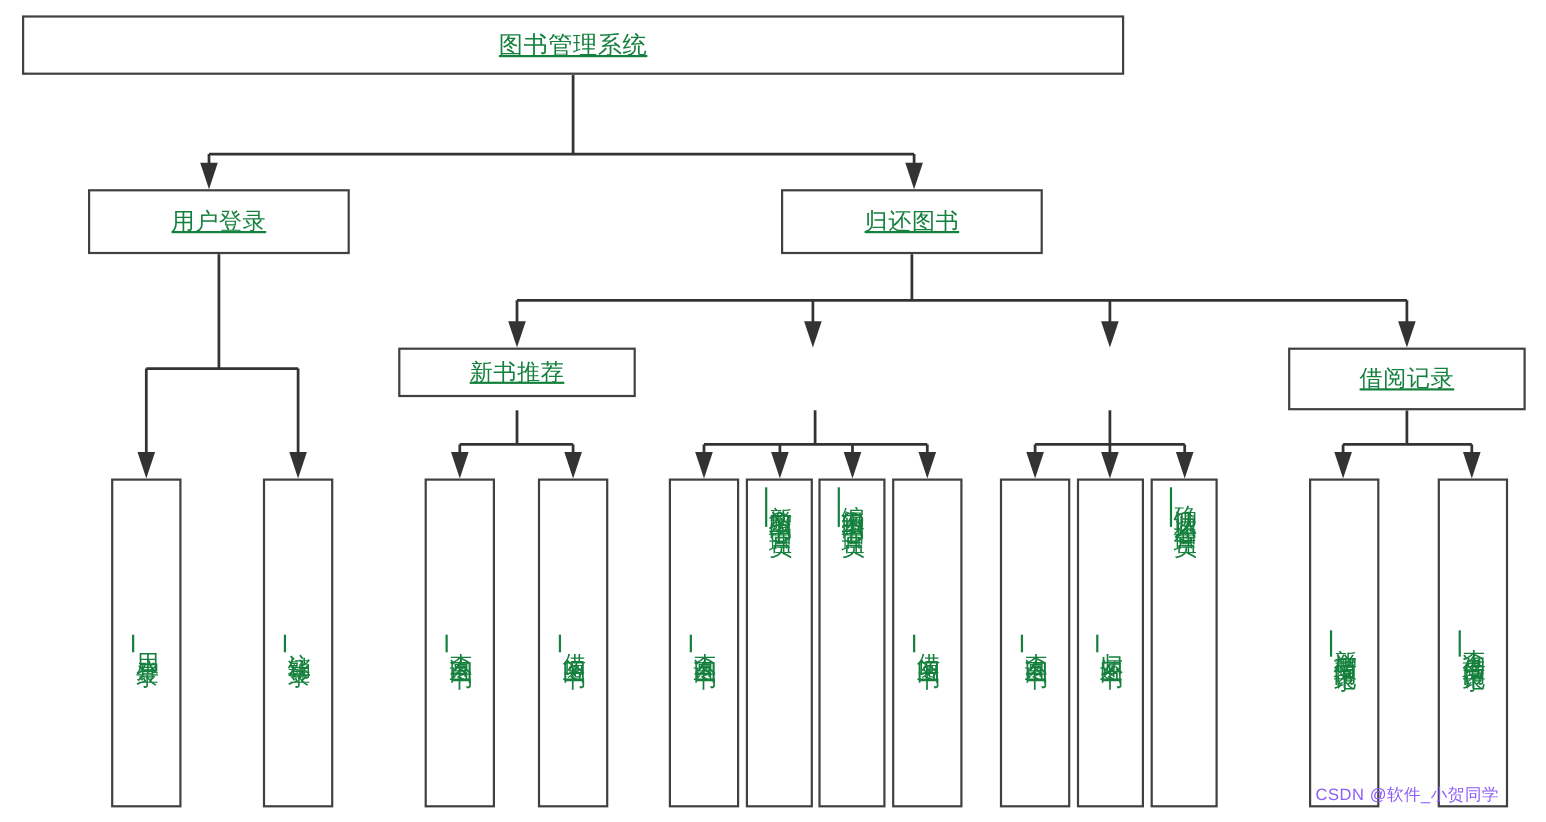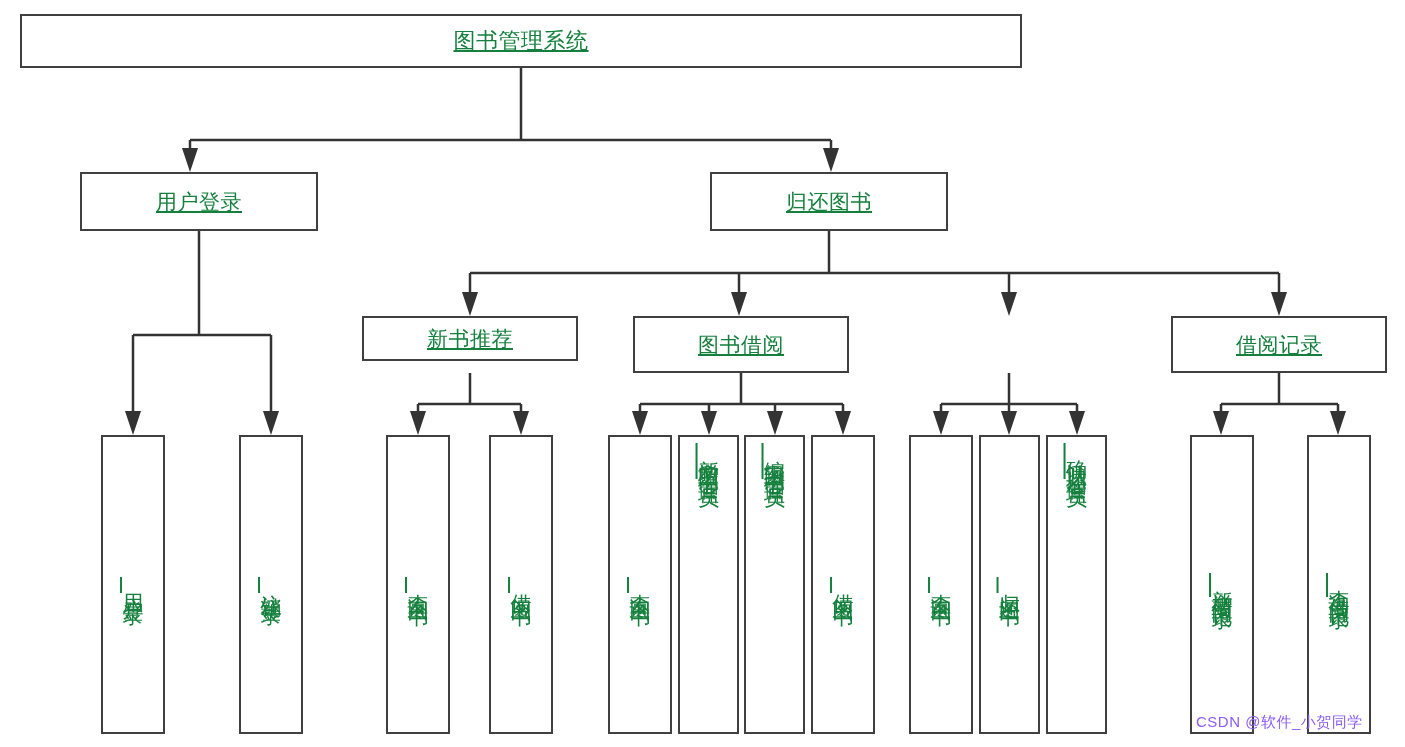--- a/index.html
+++ b/index.html
@@ -159,23 +159,20 @@
   <div class="node horiz" style="left:80px; top:172px; width:238px; height:59px;">
     <span class="label">用户登录</span>
   </div>
   <div class="node horiz" style="left:710px; top:172px; width:238px; height:59px;">
     <span class="label">归还图书</span>
   </div>
 
   <div class="node horiz" style="left:362px; top:316px; width:216px; height:45px;">
     <span class="label">新书推荐</span>
   </div>
-  <div class="node horiz" style="left:633px; top:316px; width:216px; height:57px;">
-    <span class="label">图书借阅</span>
-  </div>
   <div class="node horiz" style="left:1171px; top:316px; width:216px; height:57px;">
     <span class="label">借阅记录</span>
   </div>
 
   <div class="node vert" style="left:101px; top:435px; width:64px; height:299px;">
     <span class="label">用户登录</span>
   </div>
   <div class="node vert" style="left:239px; top:435px; width:64px; height:299px;">
     <span class="label">注销登录</span>
   </div>

